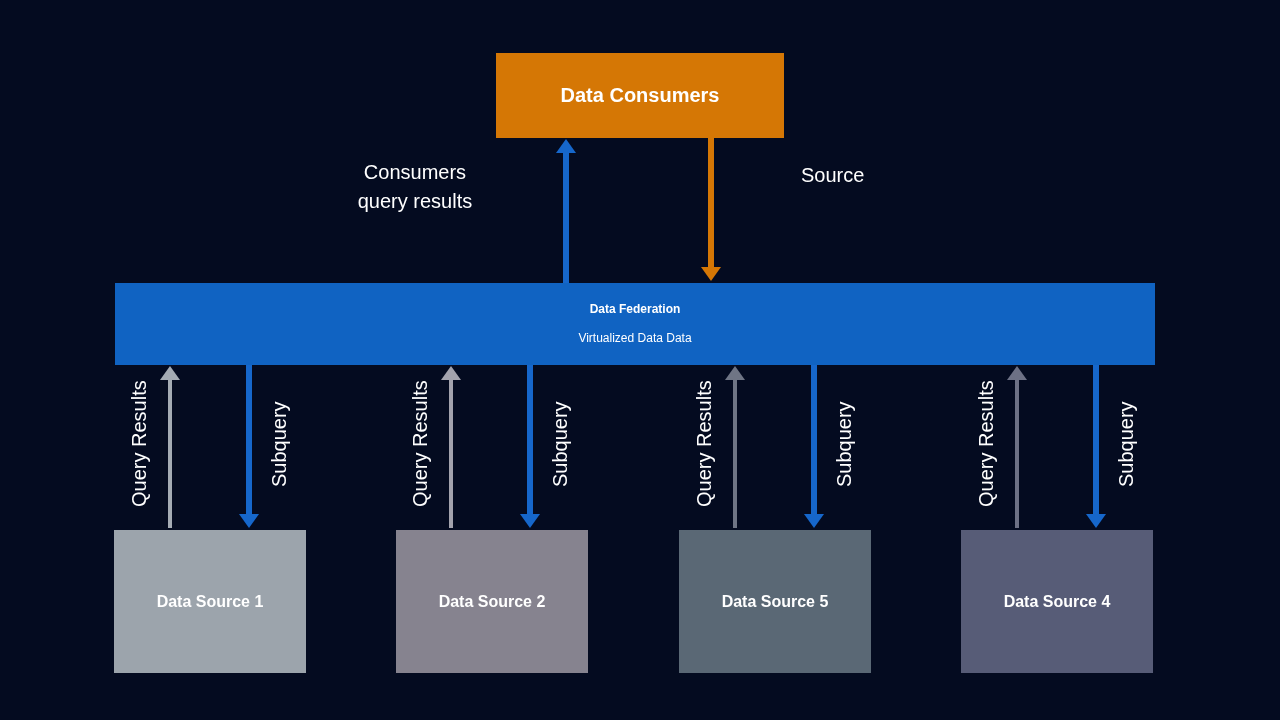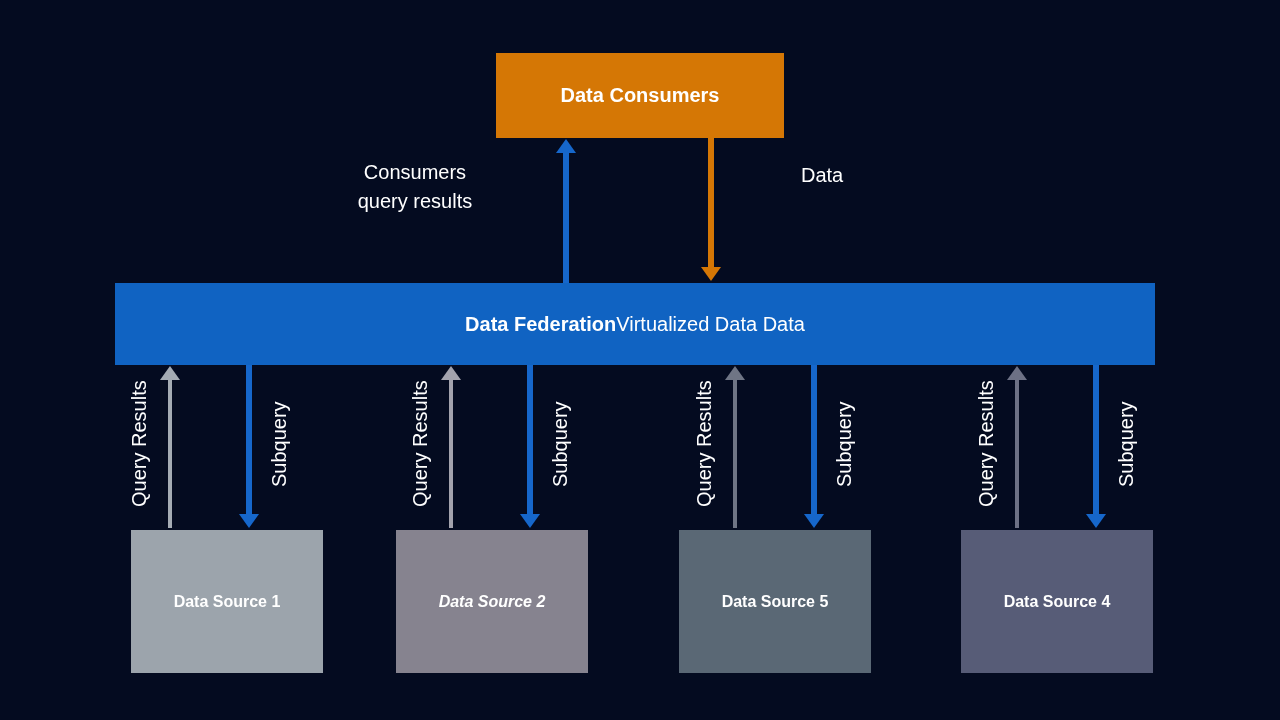--- a/index.html
+++ b/index.html
@@ -16,27 +16,27 @@
   }
   .abs{position:absolute;}
   .node{display:flex;align-items:center;justify-content:center;text-align:center;}
 
   
   .consumers{left:496px; top:53px; width:288px; height:85px; background:var(--orange);
              font-weight:bold; font-size:20px;}
 
   
   .federation{left:115px; top:283px; width:1040px; height:82px; background:var(--blue-bar);
-              flex-direction:row; line-height:29px; font-size:20px;}
+              flex-direction:column; line-height:29px; font-size:12px;}
   .federation .t1{font-weight:bold;}
 
   
   .src{top:530px; width:192px; height:143px; font-weight:bold; font-size:16px;}
-  .src1{left:114px; background:var(--src1);margin-left:17px;}
-  .src2{left:396px; background:var(--src2);font-style:italic;}
+  .src1{left:114px; background:var(--src1);}
+  .src2{left:396px; background:var(--src2);}
   .src3{left:679px; background:var(--src3);}
   .src4{left:961px; background:var(--src4);}
 
   
   .vline{position:absolute; background:currentColor;}
   .ahead{position:absolute; width:0; height:0;
          border-left:10px solid transparent; border-right:10px solid transparent;}
   .ahead.up{border-bottom:14px solid currentColor;}
   .ahead.down{border-top:14px solid currentColor;}
 
@@ -87,21 +87,21 @@
   <div class="a-top-up">
     <div class="ahead up"></div>
     <div class="vline"></div>
   </div>
   <div class="a-top-down">
     <div class="vline"></div>
     <div class="ahead down"></div>
   </div>
 
   <div class="abs flow-label agg-label">Consumers query results</div>
-  <div class="abs flow-label query-label">Data</div>
+  <div class="abs flow-label query-label">Source</div>
 
   <div class="abs node federation">
     <div class="t1">Data Federation</div>
     <div class="t2">Virtualized Data Data</div>
   </div>
 
   <div class="gu g1u">
     <div class="ahead up"></div>
     <div class="vline"></div>
   </div>

